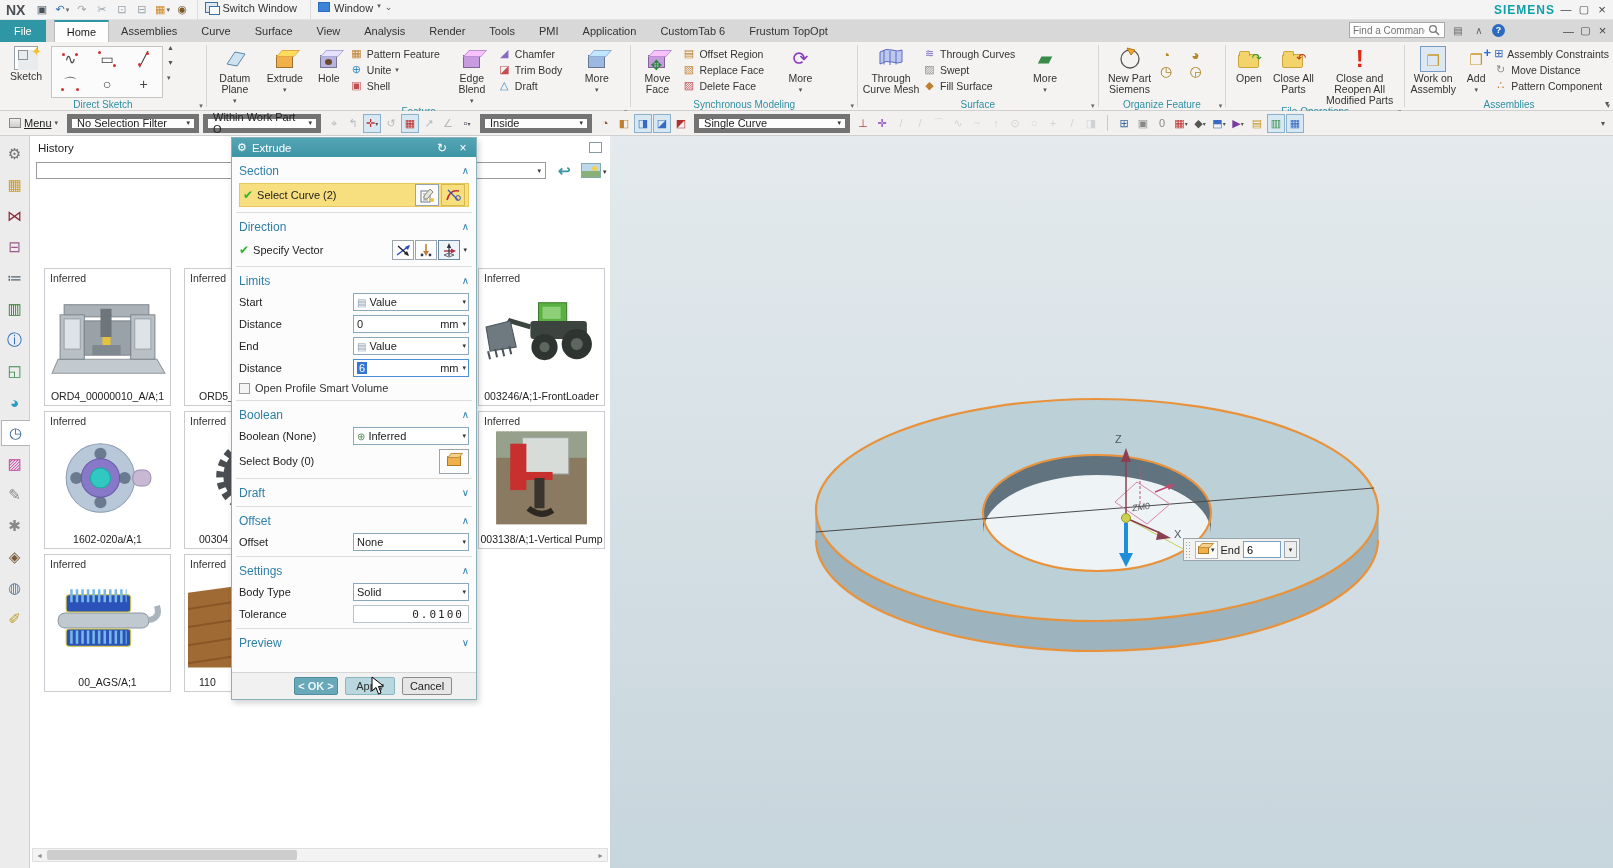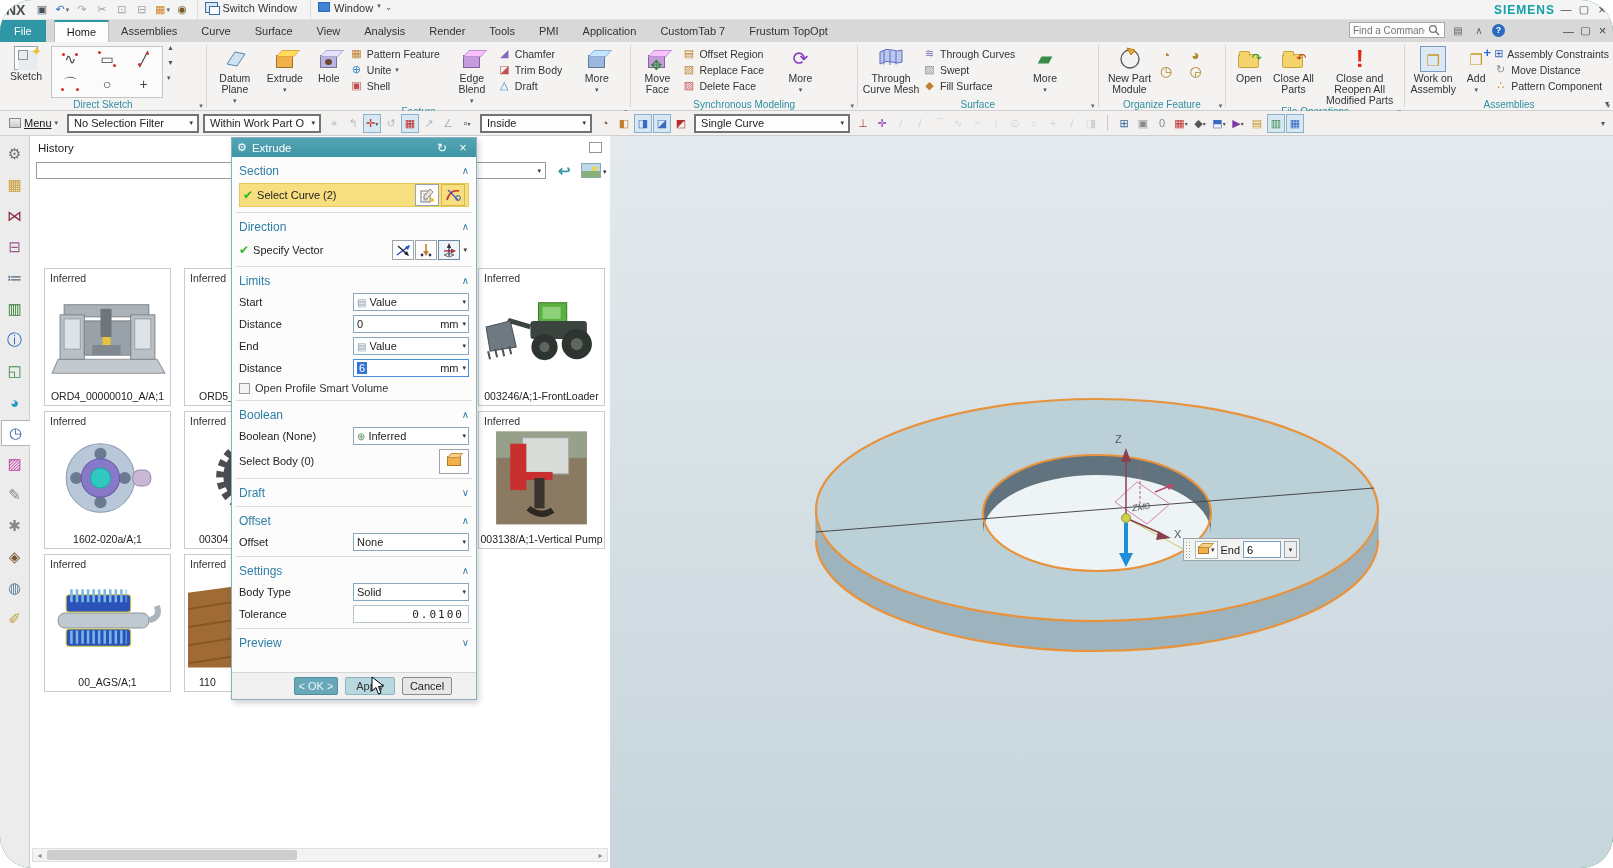--- a/index.html
+++ b/index.html
@@ -1,18 +1,18 @@
 <!DOCTYPE html>
 <html><head>
 <meta charset="utf-8">
 <style>
   * { box-sizing: border-box; margin:0; padding:0; }
   html,body { width:1613px; height:868px; overflow:hidden; }
   body { font-family:"Liberation Sans", sans-serif; font-size:11px; color:#222; background:#fff; }
-  #app { position:relative; width:1613px; height:868px; overflow:hidden; background:#15803d;border-radius:32px; }
+  #app { position:relative; width:1613px; height:868px; overflow:hidden; background:#15803d; }
 
   
   #titlebar { position:absolute; left:0; top:0; width:1613px; height:20px; background:#f4f4f4; border-bottom:1px solid #e2e2e2; display:flex; align-items:center; }
   .nx-logo { font-weight:bold; font-size:14px; color:#4a4f54; letter-spacing:0px; padding:0 8px 0 6px; }
   #qat { display:flex; align-items:center; gap:2px; }
   .qicon { width:18px; height:16px; display:flex; align-items:center; justify-content:center; font-size:11px; cursor:default; }
   .qicon .qcar { font-size:7px; color:#666; margin-left:1px; }
   .tb-btn { display:flex; align-items:flex-start; gap:4px; padding:8px 7px; height:32px; margin-left:6px; border-left:1px solid #ddd; color:#333; }
   .sw-ic { width:13px; height:11px; border:1px solid #3b6ea5; background:#dce9f5; position:relative; }
   .sw-ic::after{ content:""; position:absolute; left:3px; top:3px; width:9px; height:7px; border:1px solid #3b6ea5; background:#fff; }
@@ -71,21 +71,21 @@
   .ds-panel span { color:#444; font-size:14px; position:relative; }
   .ds-panel span i { position:absolute; width:3px; height:3px; background:#d03030; border-radius:50%; font-style:normal; }
   .ds-scroll { display:flex; flex-direction:column; justify-content:center; gap:8px; color:#555; font-size:7px; padding:0 2px; }
   #ribopt { position:absolute; right:4px; bottom:2px; font-size:8px; color:#555; }
 
   
   #selbar { position:absolute; left:0; top:111px; width:1613px; height:25px; background:#f2f1f0; border-bottom:1px solid #cfcfcf; display:flex; align-items:center; gap:4px; padding:0 4px; }
   .menu-btn { display:flex; align-items:center; gap:3px; padding:0 5px; height:20px; }
   .menu-grid { width:12px; height:10px; border:1px solid #888; background:linear-gradient(#eee,#ccc); }
   .menu-btn b { font-weight:normal; text-decoration:underline; }
-  .dd { height:19px; border:2px solid #737373; background:#fdfdfd; display:flex; align-items:center; padding:0 4px 0 5px; color:#222; }
+  .dd { height:19px; border:5px solid #737373; background:#fdfdfd; display:flex; align-items:center; padding:0 4px 0 5px; color:#222; }
   .dd .dcar { margin-left:auto; font-size:7px; color:#333; padding-left:6px; }
   .strip { display:flex; align-items:center; gap:1px; }
   .tic { width:18px; height:19px; display:flex; align-items:center; justify-content:center; font-size:11px; border:1px solid transparent; }
   .tic .tcar { font-size:6px; color:#555; margin-left:0px; }
   .tic.pressed { background:#d8e8f2; border:1px solid #8ab0cc; }
   .tic.dim { opacity:.38; }
   .vsep { width:1px; height:16px; background:#c8c8c8; margin:0 3px; }
 
   
   #resbar { position:absolute; left:0; top:136px; width:30px; height:732px; background:#ececec; border-right:1px solid #cfcfcf; display:flex; flex-direction:column; align-items:center; padding-top:5px; gap:5px; }
@@ -155,21 +155,21 @@
   .vecbtns { margin-left:auto; display:flex; align-items:center; gap:1px; }
   .vb { width:22px; height:20px; border:1px solid #9aa4ac; background:#fdfdfd; display:flex; align-items:center; justify-content:center; }
   .vb.on { border:1px solid #6a8aa4; background:#eef4f8; }
   .vcar { font-size:7px; color:#333; padding:0 2px; }
   .chkrow { display:flex; align-items:center; gap:5px; height:18px; color:#333; }
   .chkbox { width:11px; height:11px; border:1px solid #9a9a9a; background:#f4f4f4; }
   .bodybtn { margin-left:auto; width:30px; height:25px; border:1px solid #9aa4ac; background:#fdfdfd; display:flex; align-items:center; justify-content:center; }
   .tol { width:116px; height:18px; border:1px solid #b8c4cc; background:#fff; margin-left:auto; display:flex; align-items:center; justify-content:flex-end; padding:0 4px; font-family:"DejaVu Sans Mono",monospace; letter-spacing:2px; font-size:11px; }
   .dlg-footer { margin-top:auto; height:27px; background:#f1f1f1; border-top:1px solid #d6d6d6; display:flex; align-items:center; padding-left:62px; gap:7px; }
   .btn { height:18px; display:flex; align-items:center; justify-content:center; font-size:11px; border-radius:2px; }
-  .btn-ok { width:44px; background:#68a8b8; color:#eef6f8; border:1px solid #4e8e9e; }
+  .btn-ok { width:44px; background:#68a8b8; color:#eef6f8; border:1px solid #4e8e9e;font-weight:bold; }
   .btn-apply { width:50px; background:#b9d7de; color:#333; border:1px solid #8ab4be; }
   .btn-cancel { width:50px; background:#e6e6e6; color:#222; border:1px solid #8a8a8a; }
   #cursor { position:absolute; left:371px; top:676px; z-index:20; }
 </style>
 </head>
 <body>
 
 <div id="app">
 
   <div id="titlebar">
@@ -272,21 +272,21 @@
 
         <div class="tab">
           <span>PMI</span>
         </div>
 
         <div class="tab">
           <span>Application</span>
         </div>
 
         <div class="tab">
-          <span>CustomTab 7</span>
+          <span>CustomTab 6</span>
         </div>
 
         <div class="tab">
           <span>Frustum TopOpt</span>
         </div>
       </div>
     <div id="findwrap">
       <div id="findbox">
         <input placeholder="Find a Command" style="">
         <svg width="12" height="12" viewBox="0 0 12 12">
@@ -478,21 +478,21 @@
     </div>
     <div class="rsep"></div>
 
     <div class="rgroup" style="width:128px">
       <div class="rbody">
         <div class="rbig" style="width:56px">
           <span class="icn icn-npm"><svg width="26" height="24" viewBox="0 0 26 24">
                 <circle cx="13" cy="13" r="9" fill="none" stroke="#555" stroke-width="1.3"></circle>
                 <polygon points="10,2 18,4 14,9" fill="#f2a82a" stroke="#b07820"></polygon>
               </svg></span>
-          <span>New Part Module</span>
+          <span>New Part Siemens</span>
         </div>
         <div class="rcol" style="width:56px; display:grid; grid-template-columns:1fr 1fr; gap:3px; padding-top:4px;">
           <span class="sic" style="font-size:14px;color:#b08a2a">◔</span>
           <span class="sic" style="font-size:14px;color:#b08a2a">◕</span>
           <span class="sic" style="font-size: 14px;color:#b08a2a">◷</span>
           <span class="sic" style="font-size:14px;color:#b08a2a">◶</span>
         </div>
       </div>
       <div class="rlabel">
           <span>Organize Feature</span>

